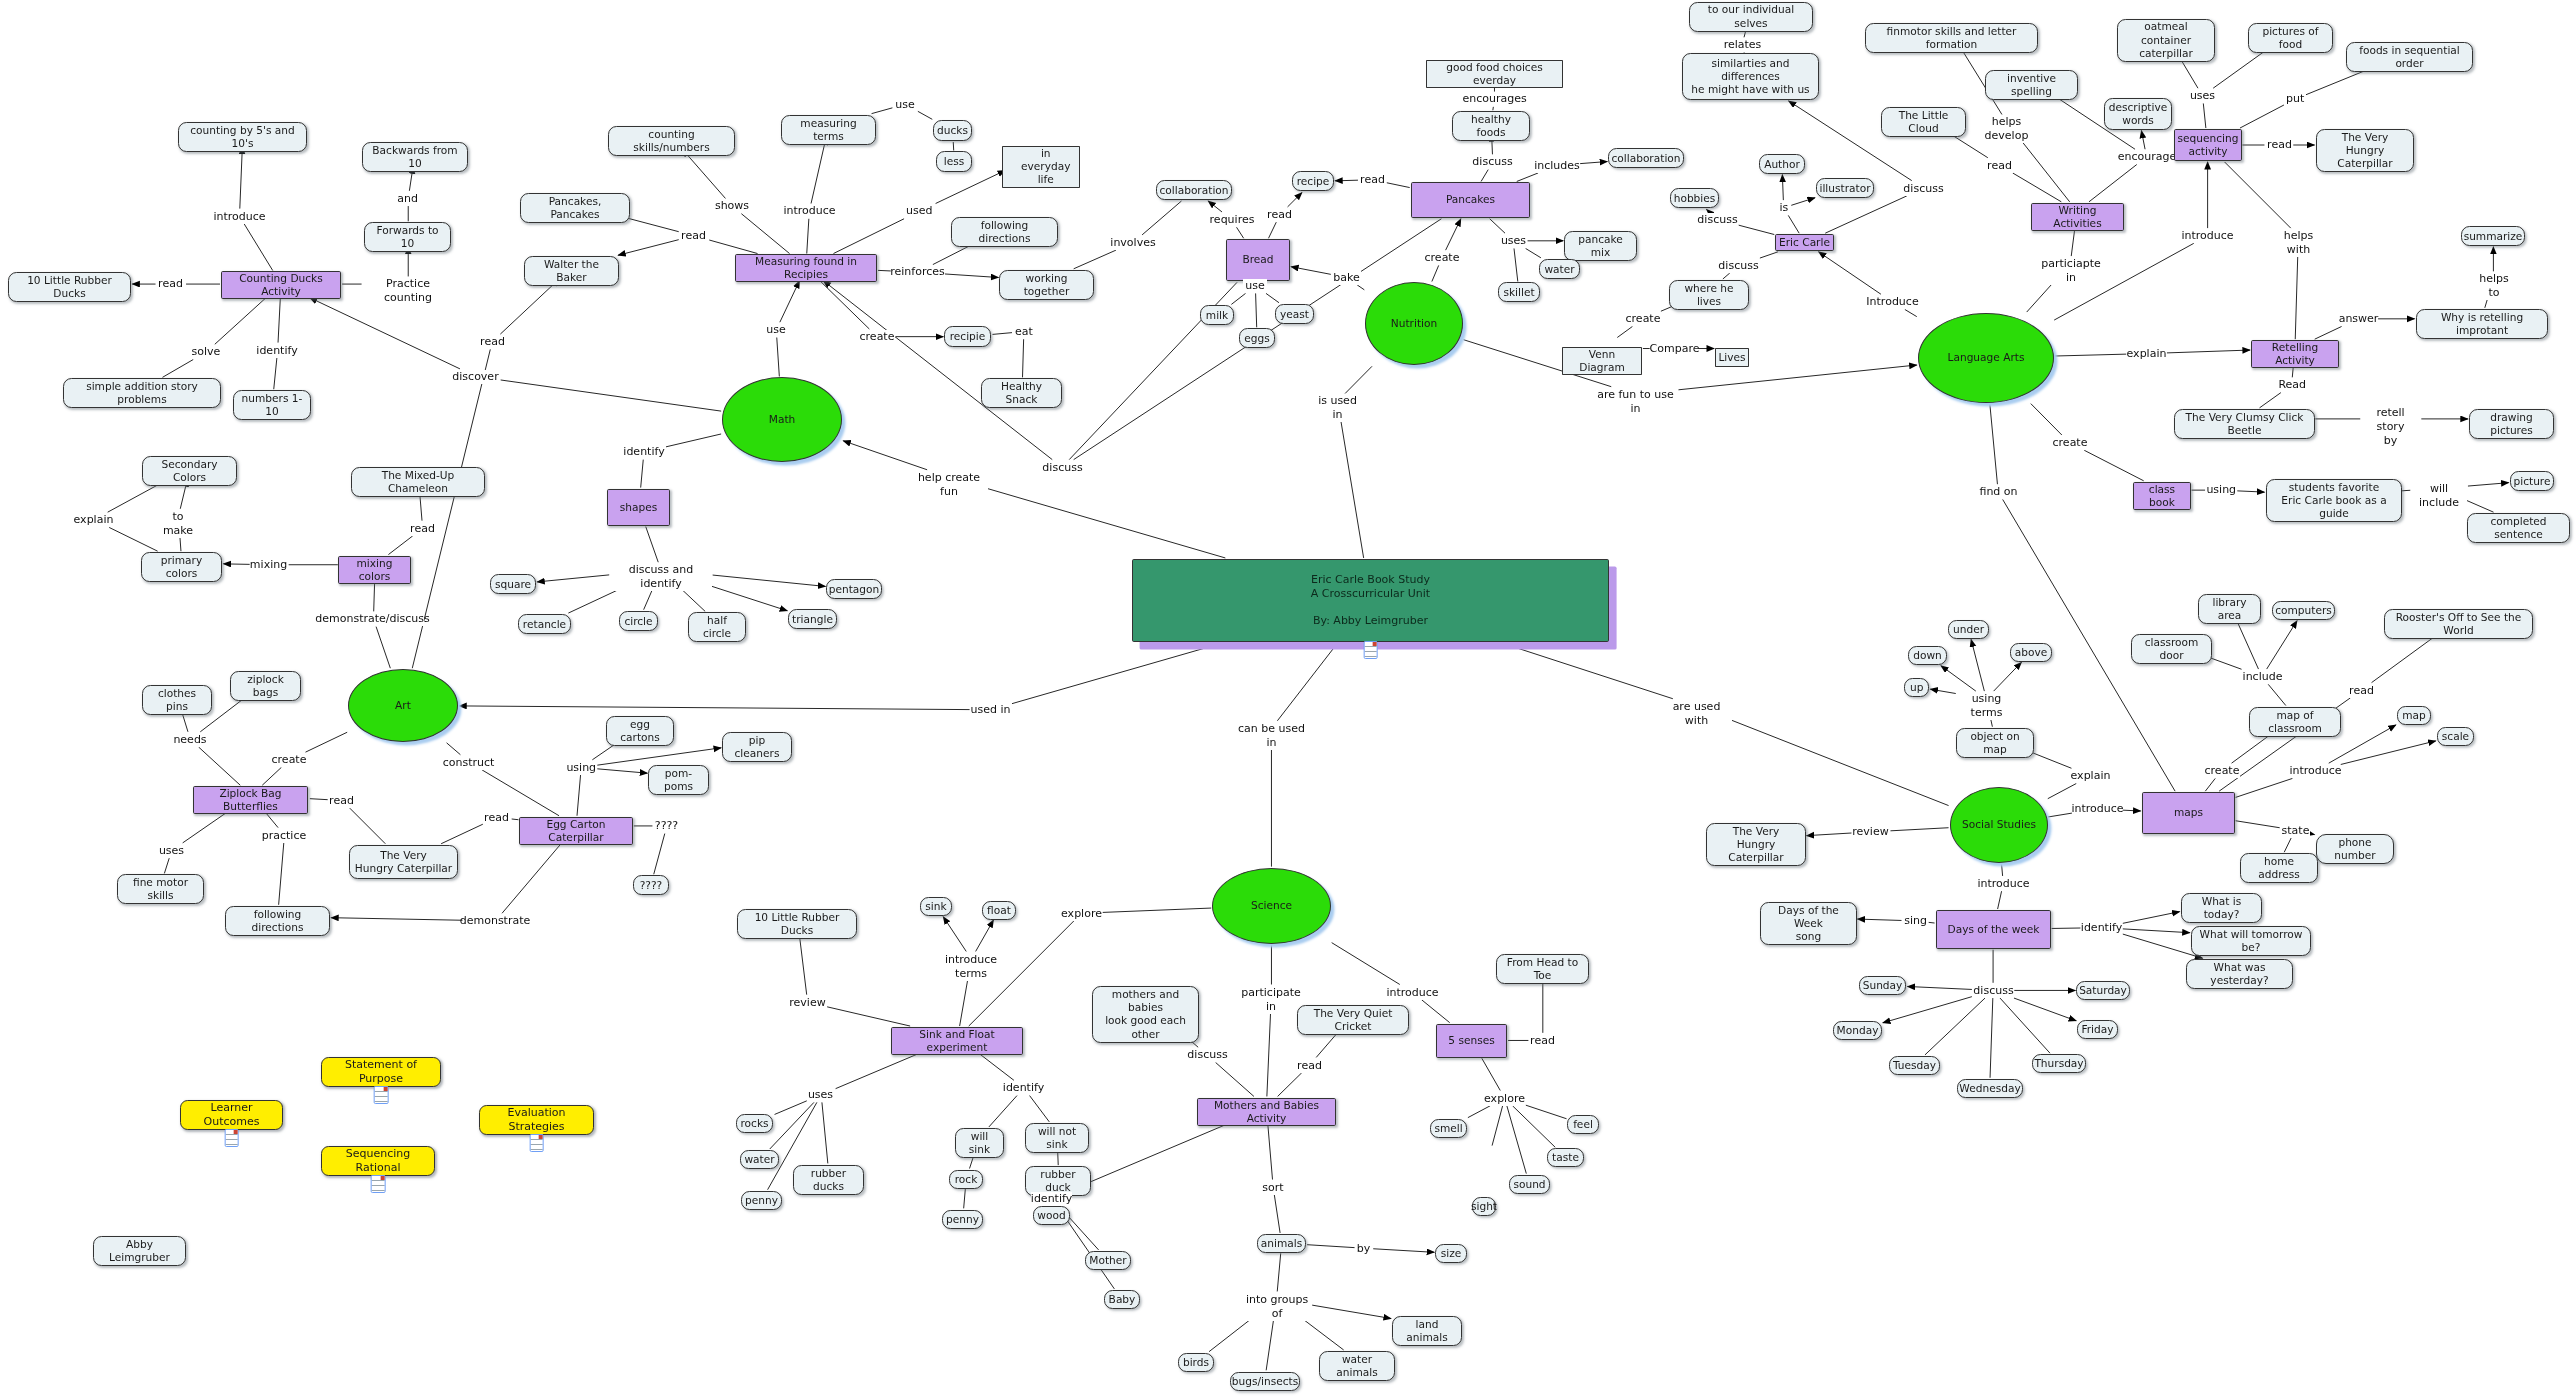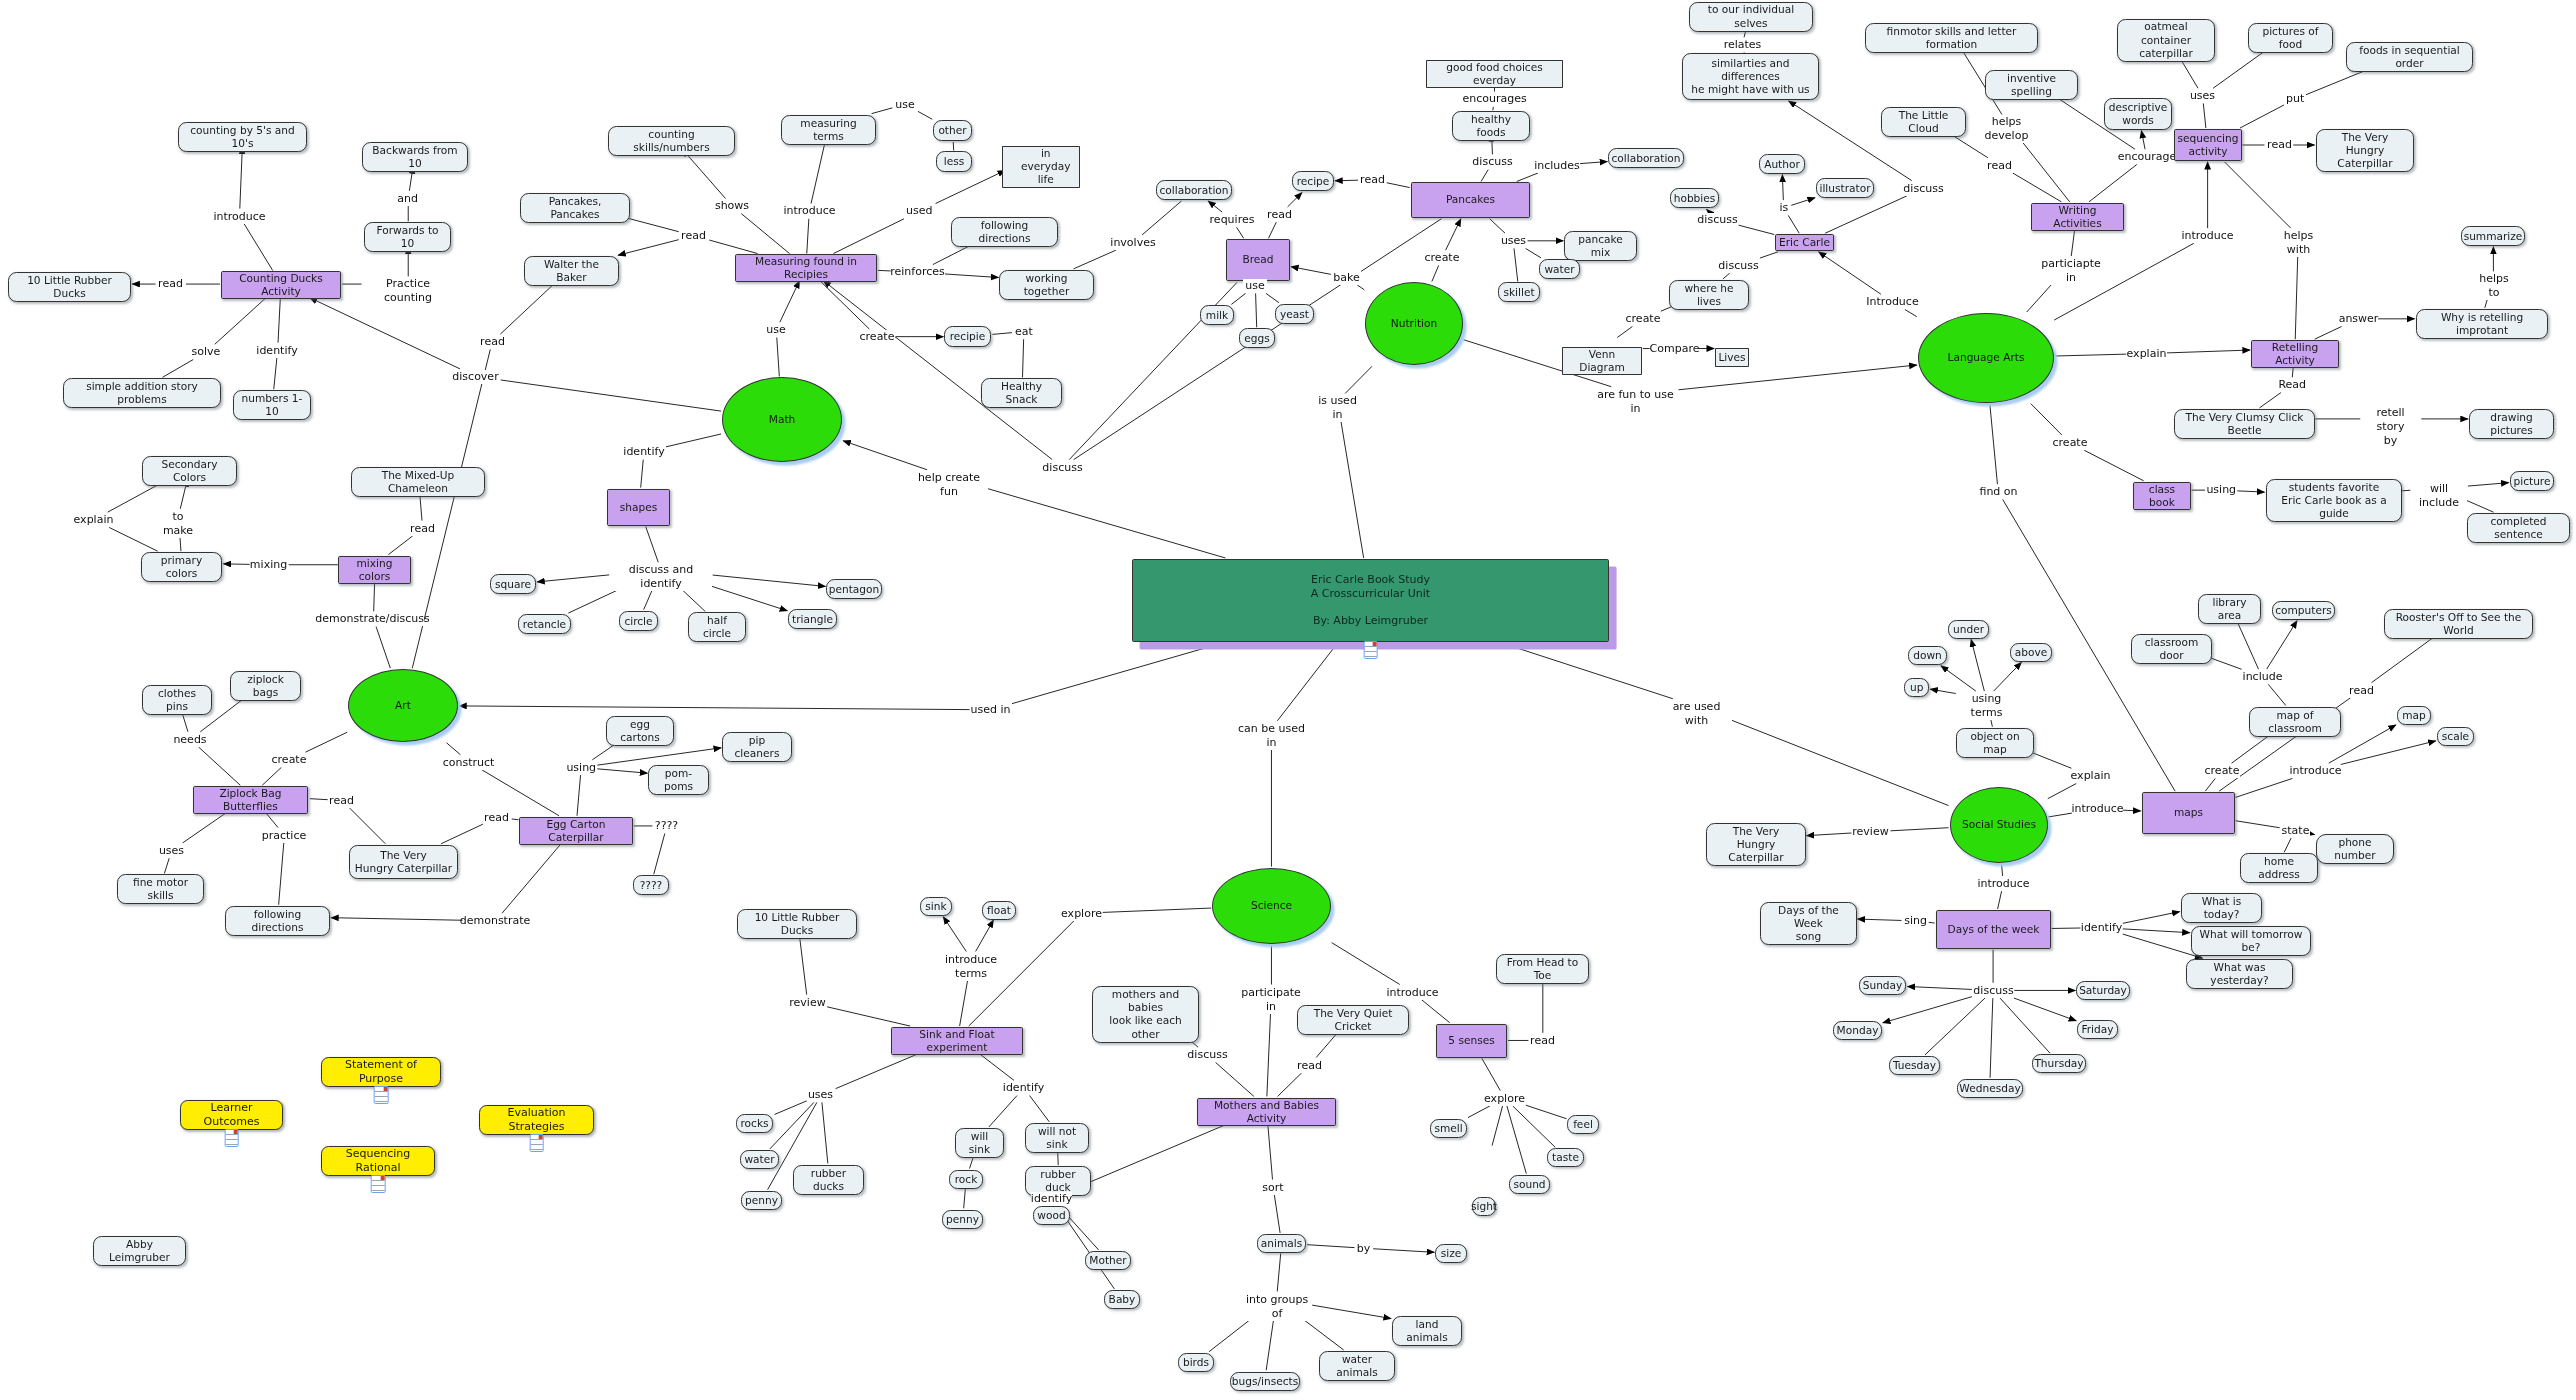--- a/index.html
+++ b/index.html
@@ -317,21 +317,21 @@
     <div class="node label" style="left: 214px; top: 210px; width: 51px; min-height: 13.6px;">introduce</div>
     <div class="node label" style="left: 190px; top: 345px; width: 32px; min-height: 13.6px;">solve</div>
     <div class="node label" style="left: 256px; top: 344px; width: 42px; min-height: 13.6px;">identify</div>
     <div class="node plain" style="left: 63px; top: 378px; width: 158px; min-height: 22px;">simple addition story problems</div>
     <div class="node plain" style="left: 233px; top: 390px; width: 78px; min-height: 22px;">numbers 1-10</div>
     <div class="node label" style="left: 452px; top: 370px; width: 47px; min-height: 13.6px;">discover</div>
     <div class="node label" style="left: 478px; top: 335px; width: 29px; min-height: 13.6px;">read</div>
     <div class="node plain" style="left: 608px; top: 126px; width: 127px; min-height: 22px;">counting skills/numbers</div>
     <div class="node plain" style="left: 781px; top: 115px; width: 95px; min-height: 22px;">measuring terms</div>
     <div class="node label" style="left: 893px; top: 98px; width: 24px; min-height: 13.6px;">use</div>
-    <div class="node plain" style="left: 933px; top: 120px; width: 39px; min-height: 21px;">other</div>
+    <div class="node plain" style="left: 933px; top: 120px; width: 39px; min-height: 21px;">ducks</div>
     <div class="node plain" style="left: 936px; top: 151px; width: 36px; min-height: 21px;">less</div>
     <div class="node plainSq" style="left: 1002px; top: 137px; width: 78px; min-height: 32px; padding-left: 12px;">in everyday
 life</div>
     <div class="node plain" style="left: 520px; top: 193px; width: 110px; min-height: 22px;">Pancakes, Pancakes</div>
     <div class="node label" style="left: 714px; top: 199px; width: 36px; min-height: 13.6px;">shows</div>
     <div class="node label" style="left: 784px; top: 204px; width: 51px; min-height: 13.6px;">introduce</div>
     <div class="node label" style="left: 904px; top: 204px; width: 30.5px; min-height: 13.6px;">used</div>
     <div class="node plain" style="left: 951px; top: 217px; width: 107px; min-height: 22px;">following directions</div>
     <div class="node label" style="left: 679px; top: 229px; width: 29px; min-height: 13.6px;">read</div>
     <div class="node plain" style="left: 524px; top: 256px; width: 95px; min-height: 22px;">Walter the Baker</div>
@@ -542,21 +542,21 @@
     <div class="node plain" style="left: 793px; top: 1165px; width: 71px; min-height: 18.7px;">rubber ducks</div>
     <div class="node plain" style="left: 741px; top: 1191px; width: 41px; min-height: 18.7px;">penny</div>
     <div class="node label" style="left: 1003px; top: 1081px; width: 41px; min-height: 13.6px;">identify</div>
     <div class="node plain" style="left: 955px; top: 1128px; width: 49px; min-height: 18.7px;">will sink</div>
     <div class="node plain" style="left: 1025px; top: 1123px; width: 64px; min-height: 18.7px;">will not sink</div>
     <div class="node plain" style="left: 949px; top: 1170px; width: 34px; min-height: 18.7px;">rock</div>
     <div class="node plain" style="left: 1025px; top: 1166px; width: 66px; min-height: 18.7px;">rubber duck</div>
     <div class="node plain" style="left: 942px; top: 1210px; width: 41px; min-height: 18.7px;">penny</div>
     <div class="node plain" style="left: 1033px; top: 1206px; width: 37px; min-height: 18.7px;">wood</div>
     <div class="node plain" style="left: 1092px; top: 986px; width: 107px; min-height: 32px;">mothers and babies
-look like each other</div>
+look good each other</div>
     <div class="node label" style="left: 1187px; top: 1048px; width: 41px; min-height: 13.6px;">discuss</div>
     <div class="node label" style="left: 1238px; top: 986px; width: 66px; min-height: 13.6px;">participate in</div>
     <div class="node plain" style="left: 1297px; top: 1005px; width: 112px; min-height: 20.4px;">The Very Quiet Cricket</div>
     <div class="node label" style="left: 1296px; top: 1059px; width: 27px; min-height: 13.6px;">read</div>
     <div class="node purple" style="left: 1197px; top: 1098px; width: 139px; min-height: 20.4px;">Mothers and Babies Activity</div>
     <div class="node label" style="left: 1388px; top: 986px; width: 49px; min-height: 13.6px;">introduce</div>
     <div class="node plain" style="left: 1496px; top: 954px; width: 93px; min-height: 20.4px;">From Head to Toe</div>
     <div class="node purpleLg" style="left: 1436px; top: 1024px; width: 71px; min-height: 34px;">5 senses</div>
     <div class="node label" style="left: 1529px; top: 1034px; width: 27px; min-height: 13.6px;">read</div>
     <div class="node label" style="left: 1484px; top: 1092px; width: 41px; min-height: 13.6px;">explore</div>

